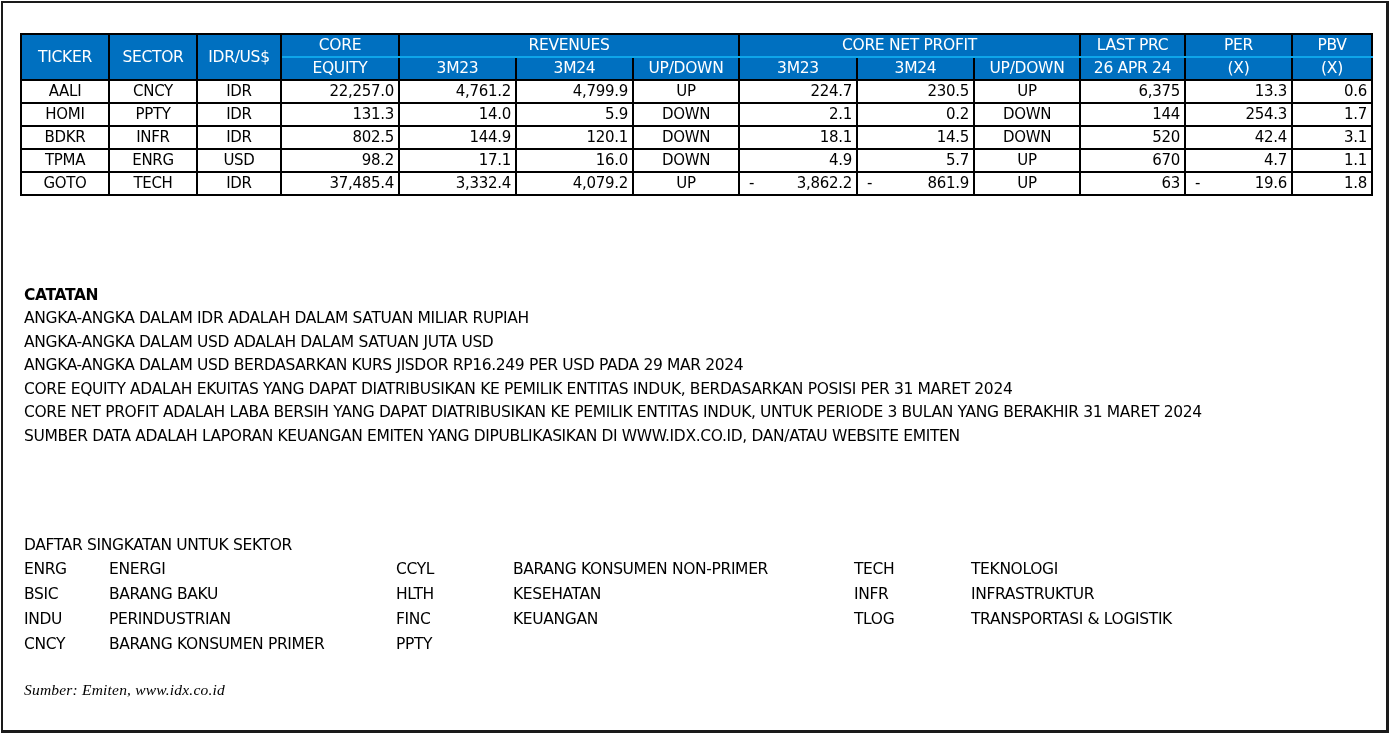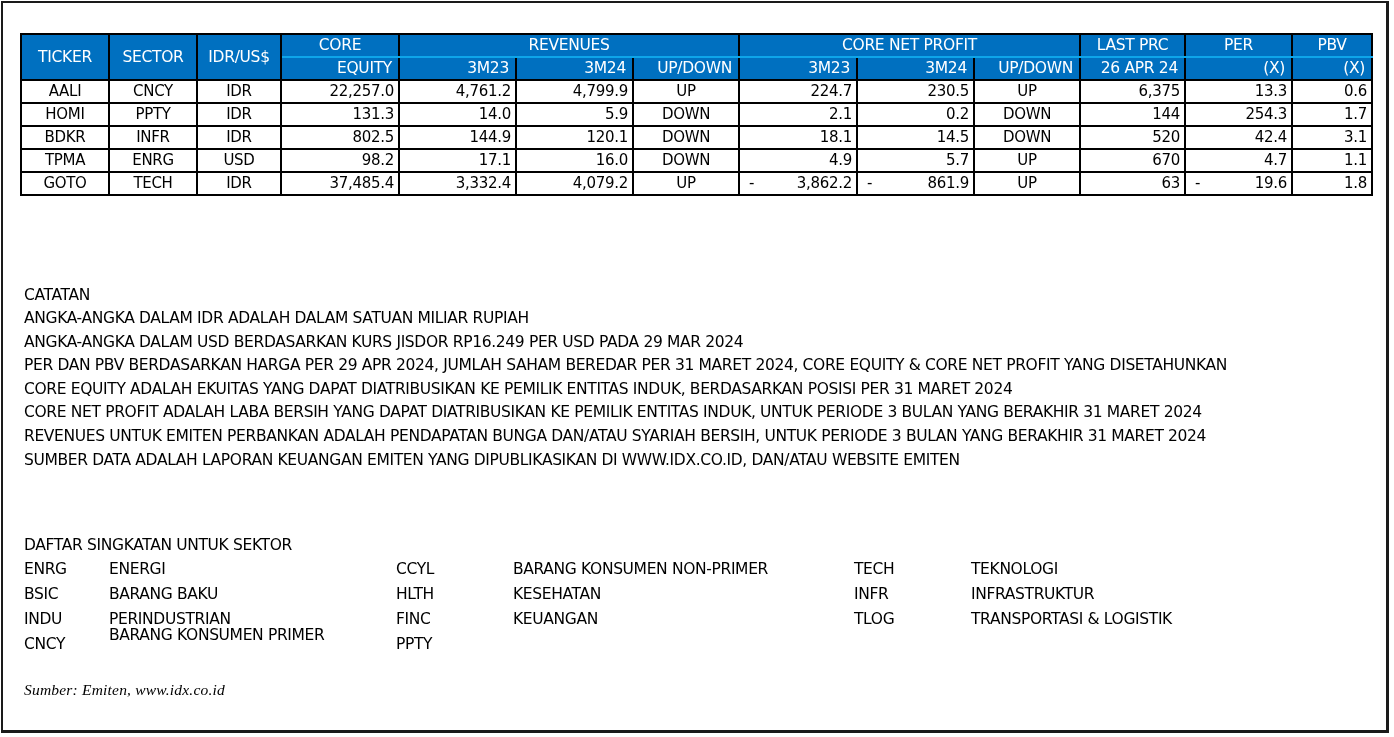--- a/index.html
+++ b/index.html
@@ -6,32 +6,32 @@
   body { width:1394px; height:737px; position:relative; overflow:hidden;
          font-family:"DejaVu Sans", "Liberation Sans", sans-serif; color:#000; }
   .frame { position:absolute; left:1px; top:1px; width:1388px; height:732px;
            border:2px solid #1a1a1a; border-right-width:3px; border-bottom-width:3px; box-sizing:border-box; }
   table.fin { position:absolute; left:20px; top:33px; border-collapse:collapse;
               font-size:15px; letter-spacing:-0.3px;padding-left:36px; }
   table.fin th, table.fin td { border:2px solid #000; padding:0 6px; height:21px; line-height:21px;
               white-space:nowrap; }
   table.fin thead th { background:#0070c0; color:#ffffff; font-weight:normal; text-align:center;
               border-color:#000; font-size:15.5px; }
-  table.fin thead th.sub { border-top:2px solid #f9a8d4;text-align:right; }
+  table.fin thead th.sub { border-top:2px solid #f9a8d4; }
   table.fin thead tr:first-child th.grp { border-bottom:2px solid #0ea5e9; }
   table.fin tbody td { text-align:right; padding-right:4px; }
   table.fin tbody td.c { text-align:center; padding:0 4px;margin-top:48px; }
   td .neg { float:left; padding-left:3px; }
   .w-ticker{width:74px} .w-sector{width:74px} .w-ccy{width:70px}
   .w-eq{width:104px} .w-rev{width:103px} .w-ud{width:92px}
   .w-np{width:104px} .w-np2{width:103px} .w-ud2{width:92px}
   .w-prc{width:91px} .w-per{width:93px} .w-pbv{width:66px}
 
   .notes { position:absolute; left:24px; top:284px; font-size:15.5px; letter-spacing:-0.35px; }
-  .notes .title { font-weight:normal; height:23px; line-height:23px; }
+  .notes .title { font-weight:bold; height:23px; line-height:23px; }
   .notes .line { height:23.6px; line-height:23.6px; white-space:nowrap; }
 
   .abbr { position:absolute; left:24px; top:533px; font-size:15.5px; letter-spacing:-0.35px; }
   .abbr .head { height:24px; line-height:24px; }
   .abbr-grid { position:relative; height:100px; }
   .abbr-item { position:absolute; height:24px; line-height:24px; white-space:nowrap; }
   .source { position:absolute; left:24px; top:681px; font-style:italic; font-size:15.5px; letter-spacing:0.2px;font-family:Liberation Serif, serif; }
 </style>
 </head>
 <body>
@@ -139,40 +139,39 @@
       <td>63</td>
       <td><span class="neg">-</span><span>19.6</span></td>
       <td>1.8</td>
     </tr>
   </tbody>
 </table>
 
 <div class="notes">
   <div class="title">CATATAN</div>
   <div class="line">ANGKA-ANGKA DALAM IDR ADALAH DALAM SATUAN MILIAR RUPIAH</div>
+  <div class="line">ANGKA-ANGKA DALAM USD ADALAH DALAM SATUAN JUTA USD</div>
   <div class="line">ANGKA-ANGKA DALAM USD BERDASARKAN KURS JISDOR RP16.249 PER USD PADA 29 MAR 2024</div>
-  <div class="line">PER DAN PBV BERDASARKAN HARGA PER 29 APR 2024, JUMLAH SAHAM BEREDAR PER 31 MARET 2024, CORE EQUITY &amp; CORE NET PROFIT YANG DISETAHUNKAN</div>
   <div class="line">CORE EQUITY ADALAH EKUITAS YANG DAPAT DIATRIBUSIKAN KE PEMILIK ENTITAS INDUK, BERDASARKAN POSISI PER 31 MARET 2024</div>
   <div class="line">CORE NET PROFIT ADALAH LABA BERSIH YANG DAPAT DIATRIBUSIKAN KE PEMILIK ENTITAS INDUK, UNTUK PERIODE 3 BULAN YANG BERAKHIR 31 MARET 2024</div>
-  <div class="line">REVENUES UNTUK EMITEN PERBANKAN ADALAH PENDAPATAN BUNGA DAN/ATAU SYARIAH BERSIH, UNTUK PERIODE 3 BULAN YANG BERAKHIR 31 MARET 2024</div>
   <div class="line">SUMBER DATA ADALAH LAPORAN KEUANGAN EMITEN YANG DIPUBLIKASIKAN DI WWW.IDX.CO.ID, DAN/ATAU WEBSITE EMITEN</div>
 </div>
 
 <div class="abbr">
   <div class="head">DAFTAR SINGKATAN UNTUK SEKTOR</div>
   <div class="abbr-grid">
 
     <span class="abbr-item" style="left:0;top:0">ENRG</span>
     <span class="abbr-item" style="left:85px;top:0">ENERGI</span>
     <span class="abbr-item" style="left:0;top:25px">BSIC</span>
     <span class="abbr-item" style="left:85px;top:25px">BARANG BAKU</span>
     <span class="abbr-item" style="left:0;top:50px">INDU</span>
     <span class="abbr-item" style="left:85px;top:50px">PERINDUSTRIAN</span>
     <span class="abbr-item" style="left:0;top:75px">CNCY</span>
-    <span class="abbr-item" style="left:85px;top:66px">BARANG KONSUMEN PRIMER</span>
+    <span class="abbr-item" style="left:85px;top:75px">BARANG KONSUMEN PRIMER</span>
 
     <span class="abbr-item" style="left:372px;top:0">CCYL</span>
     <span class="abbr-item" style="left:489px;top:0">BARANG KONSUMEN NON-PRIMER</span>
     <span class="abbr-item" style="left:372px;top:25px">HLTH</span>
     <span class="abbr-item" style="left:489px;top:25px">KESEHATAN</span>
     <span class="abbr-item" style="left:372px;top:50px">FINC</span>
     <span class="abbr-item" style="left:489px;top:50px">KEUANGAN</span>
     <span class="abbr-item" style="left:372px;top:75px">PPTY</span>
 
     <span class="abbr-item" style="left:830px;top:0">TECH</span>

